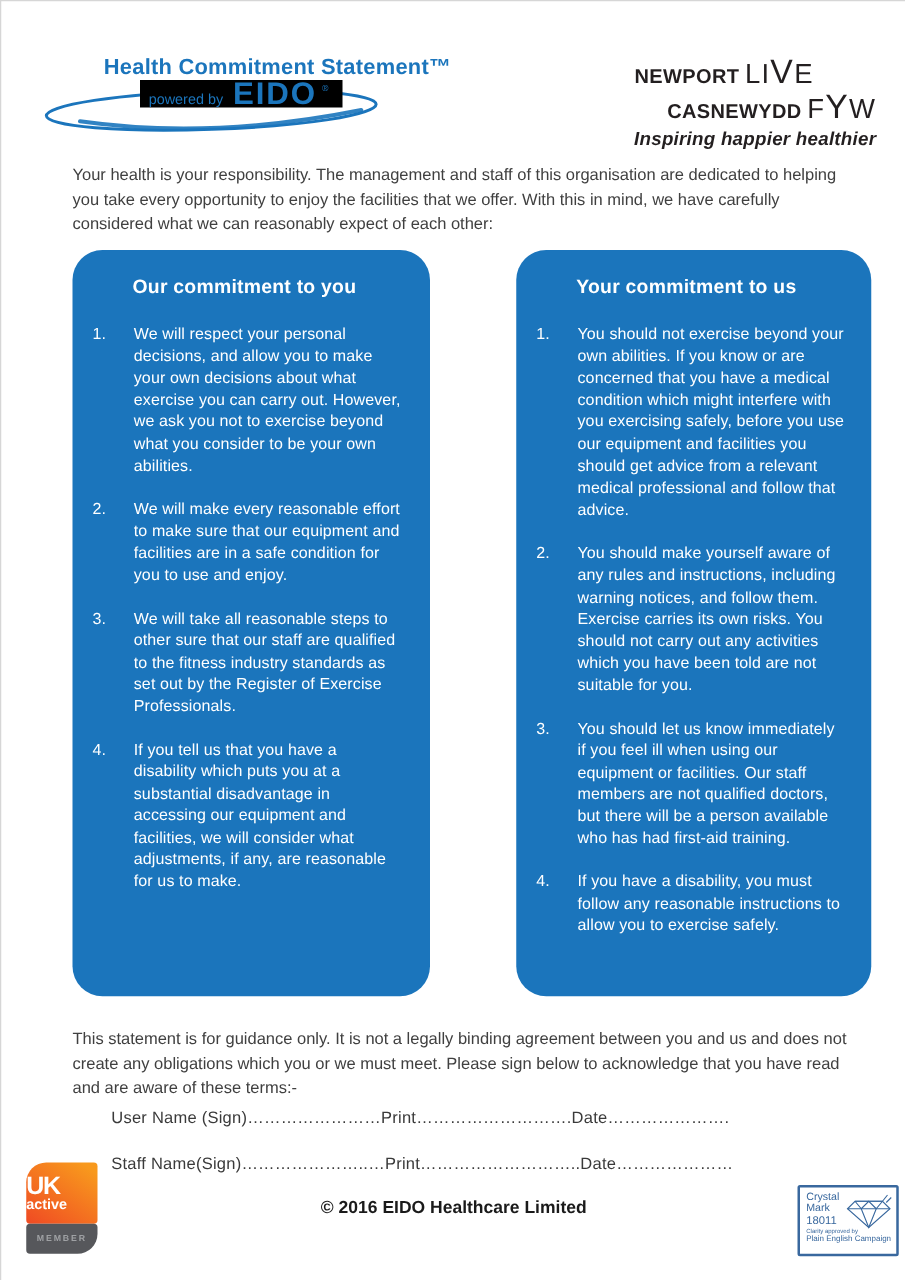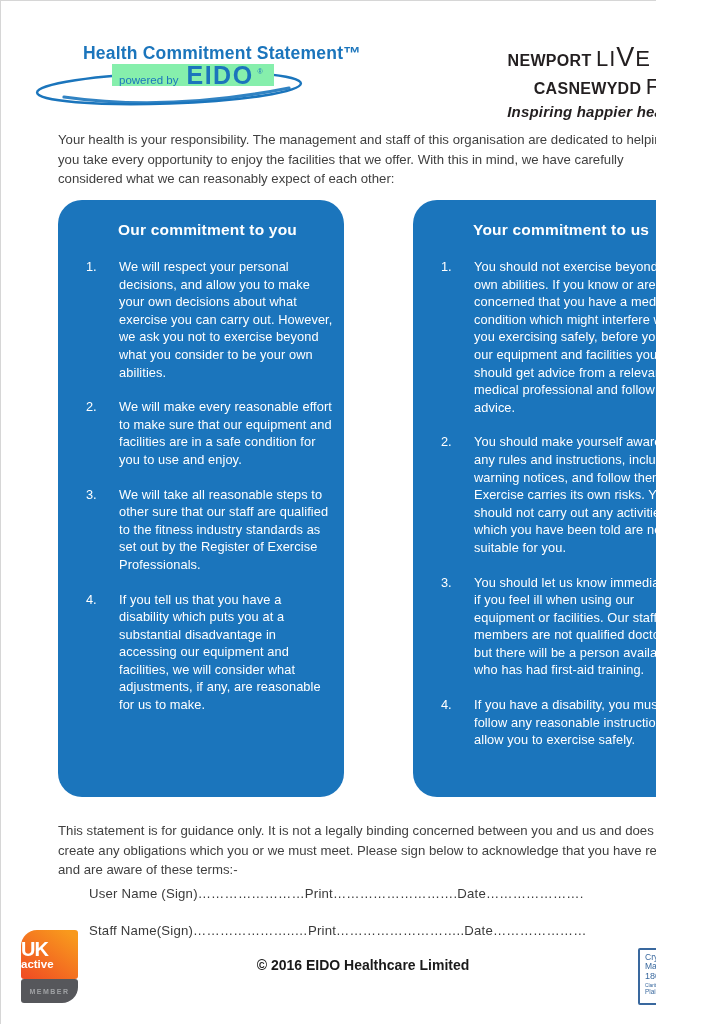--- a/index.html
+++ b/index.html
@@ -1,39 +1,39 @@
 <!DOCTYPE html>
 <html><head>
 <meta charset="utf-8">
 <style>
   html,body{margin:0;padding:0;background:#ffffff;}
   .page{
-    position:relative;width:656px;height:1024px;background:#fff;overflow:hidden;
+    position:relative;width:724px;height:1024px;background:#fff;overflow:hidden;
     font-family:"Liberation Sans", sans-serif;color:#3d3d3d;
     border-top:1px solid #d6d6d6;border-left:1px solid #d6d6d6;box-sizing:border-box;
   }
   
   .hcs-title{position:absolute;left:82px;top:42px;font-size:17.5px;font-weight:bold;color:#1b75bc;letter-spacing:0.2px;}
   .swoosh{position:absolute;left:33px;top:63px;width:270px;height:48px;}
   .swoosh svg{position:absolute;left:0;top:0;}
-  .powered{position:absolute;left:78px;top:0px;background:#86efac;padding:0 7px;display:flex;align-items:baseline;gap:8px;white-space:nowrap;}
+  .powered{position:absolute;left:78px;top:0px;background:#000000;padding:0 7px;display:flex;align-items:baseline;gap:8px;white-space:nowrap;}
   .powered .pb{font-size:11.5px;color:#1b75bc;}
   .powered .eido{font-size:25px;font-weight:bold;color:#1b75bc;letter-spacing:1.5px;line-height:22px;}
   .powered .reg{font-size:7px;color:#1b75bc;vertical-align:top;position:relative;top:-10px;left:-4px;}
   
   .brand{position:absolute;left:452px;top:42px;width:248px;text-align:right;color:#231f20;line-height:1.04;}
   .brand .l1{margin-right:50px;white-space:nowrap;}
   .brand .bold{font-weight:800;font-size:16px;letter-spacing:0.3px;}
   .brand .light{font-weight:400;font-size:22px;letter-spacing:1px;}
   .brand .bigV{font-size:27px;}
   .brand .tagline{font-style:italic;font-weight:600;font-size:15px;margin-top:5px;letter-spacing:0.2px;}
   
   .intro{position:absolute;left:57px;top:129px;width:628px;font-size:13.2px;line-height:19.5px;color:#404040;}
   
-  .box{position:absolute;top:199px;height:597px;background:#1b75bc;border-radius:24px;color:#fff;box-sizing:border-box;padding-left:12px;}
+  .box{position:absolute;top:199px;height:597px;background:#1b75bc;border-radius:24px;color:#fff;box-sizing:border-box;}
   .box.left{left:57px;width:286px;}
   .box.right{left:412px;width:284px;}
   .box h2{margin:21px 0 0 48px;font-size:15.5px;font-weight:bold;letter-spacing:0.2px;}
   .box .items{margin-top:19px;}
   .item{display:flex;margin-bottom:17px;}
   .item .num{width:33px;padding-left:16px;flex:none;font-size:12.8px;line-height:17.6px;}
   .item .txt{width:214px;font-size:12.8px;line-height:17.6px;letter-spacing:0.1px;}
   
   .statement{position:absolute;left:57px;top:820px;width:630px;font-size:13.2px;line-height:19.5px;color:#404040;}
   .sig{position:absolute;left:88px;font-size:13.2px;color:#3a3a3a;letter-spacing:0.2px;white-space:nowrap;}
@@ -128,21 +128,21 @@
         <span class="num">3.</span>
         <span class="txt">You should let us know immediately if you feel ill when using our equipment or facilities. Our staff members are not qualified doctors, but there will be a person available who has had first-aid training.</span>
       </div>
       <div class="item">
         <span class="num">4.</span>
         <span class="txt">If you have a disability, you must follow any reasonable instructions to allow you to exercise safely.</span>
       </div>
     </div>
   </div>
 
-  <div class="statement">This statement is for guidance only. It is not a legally binding concerned between you and us and does not create any obligations which you or we must meet.  Please sign below to acknowledge that you have read and are aware of these terms:-</div>
+  <div class="statement">This statement is for guidance only. It is not a legally binding agreement between you and us and does not create any obligations which you or we must meet.  Please sign below to acknowledge that you have read and are aware of these terms:-</div>
 
   <div class="sig s1">User Name (Sign)……………………Print……………………….Date………………….</div>
   <div class="sig s2">Staff Name(Sign)…………………..…Print………………………..Date…………………</div>
 
   <div class="ukactive">
     <div class="uk-orange">
       <div class="uk">UK</div>
       <div class="active">active</div>
     </div>
     <div class="uk-gray">

